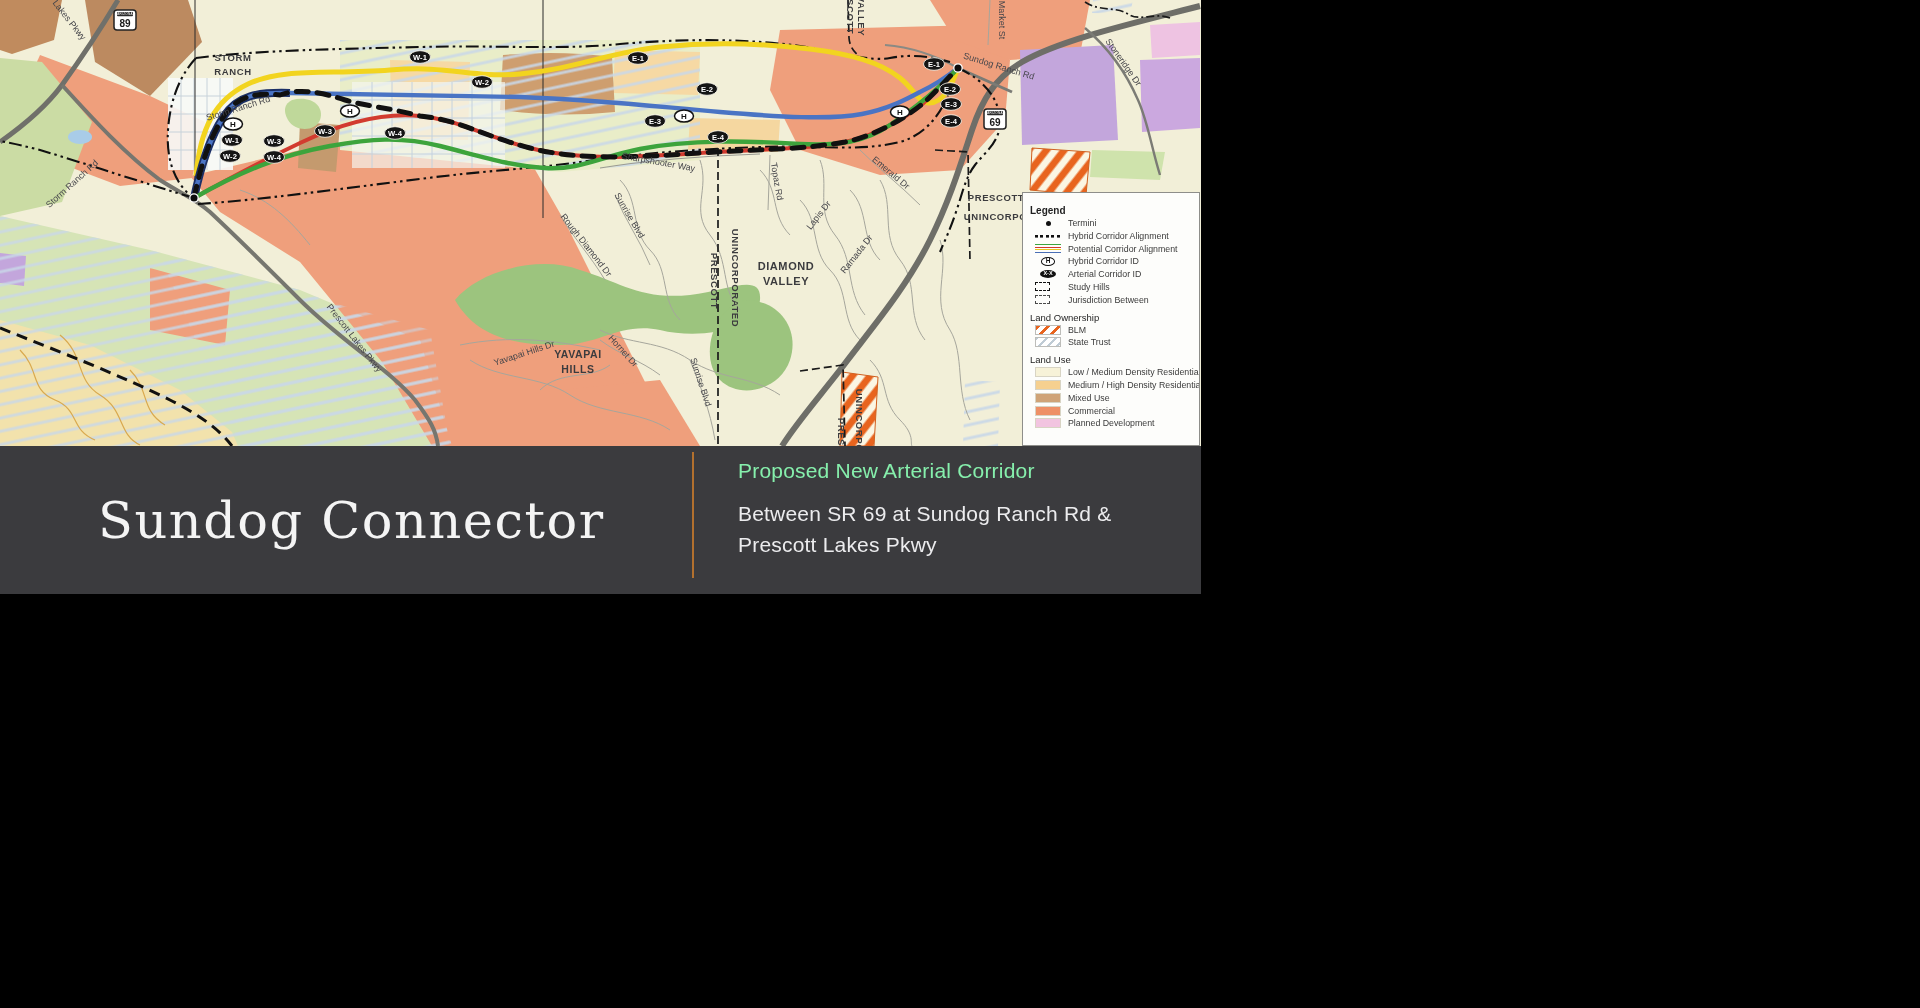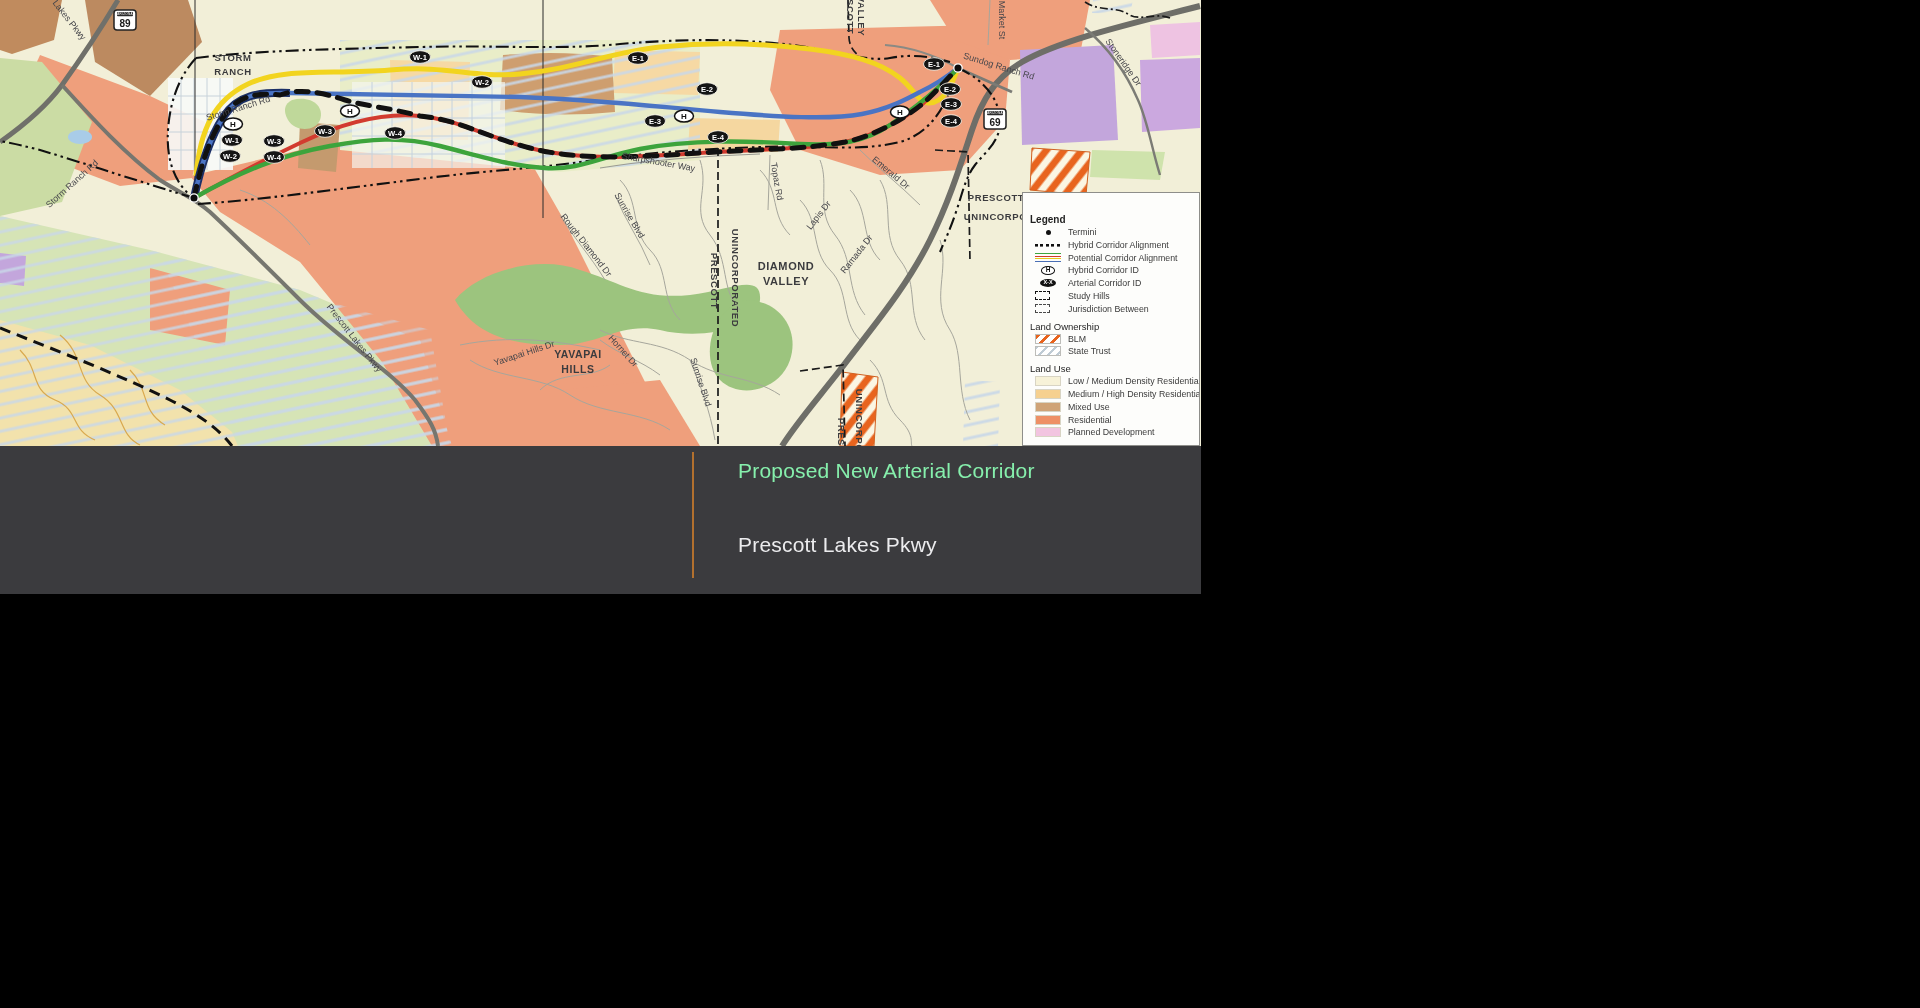--- a/index.html
+++ b/index.html
@@ -9,21 +9,21 @@
   #map-svg{position:absolute;left:0;top:0;}
   
   #map-svg text{font-family:"Liberation Sans",sans-serif;}
   .place{fill:#3b3b3e;font-weight:bold;text-anchor:middle;letter-spacing:.6px;}
   .road{fill:#46464b;text-anchor:middle;}
   .bt{fill:#fff;font-size:7.6px;font-weight:bold;text-anchor:middle;}
   .bh{fill:#111;font-size:8px;font-weight:bold;text-anchor:middle;}
   .shieldnum{fill:#1a1a1a;font-size:10px;font-weight:bold;text-anchor:middle;}
   .shieldbanner{fill:#fff;font-size:3px;text-anchor:middle;letter-spacing:.3px;}
   
-  #legend{position:absolute;left:1022px;top:192px;width:178px;height:254px;background:#fdfdfb;border:1px solid #8e8e8a;box-sizing:border-box;overflow:hidden;padding:20px 0 0 5px;color:#2c2c2c;}
+  #legend{position:absolute;left:1022px;top:192px;width:178px;height:254px;background:#fdfdfb;border:1px solid #8e8e8a;box-sizing:border-box;overflow:hidden;padding:11px 0 0 5px;color:#2c2c2c;}
   .lg-title{font-size:10px;font-weight:bold;color:#1f1f1f;margin:1px 0 2px 2px;}
   .lg-sect{font-size:9.5px;font-weight:normal;color:#1f1f1f;margin:4px 0 2px 2px;}
   .lg-row{display:flex;align-items:flex-start;height:12.8px;}
   .lg-label{font-size:8.8px;color:#3a3a3a;margin-left:7px;white-space:nowrap;}
   .sw{width:26px;height:10px;margin-left:7px;flex:none;display:flex;align-items:center;justify-content:center;box-sizing:border-box;}
   .sw-termini-dot::before{content:"";width:5px;height:5px;border-radius:50%;background:#111;}
   .sw-hybrid-line{background:repeating-linear-gradient(90deg,#111 0 3px,transparent 3px 5.5px);background-size:100% 2.6px;background-position:center;background-repeat:no-repeat;}
   .sw-potential-lines{background:
     linear-gradient(#3FA53F,#3FA53F),linear-gradient(#D23B2F,#D23B2F),
     linear-gradient(#E8C81C,#E8C81C),linear-gradient(#4A6FB5,#4A6FB5);
@@ -373,32 +373,33 @@
             <div class="lg-row">
               <span class="sw sw-solid" style="background: rgb(246, 208, 143);"></span>
               <span class="lg-label">Medium / High Density Residential</span>
             </div>
             <div class="lg-row">
               <span class="sw sw-solid" style="background: rgb(207, 163, 119);"></span>
               <span class="lg-label">Mixed Use</span>
             </div>
             <div class="lg-row">
               <span class="sw sw-solid" style="background: rgb(238, 144, 102);"></span>
-              <span class="lg-label">Residential</span>
+              <span class="lg-label">Commercial</span>
             </div>
             <div class="lg-row">
               <span class="sw sw-solid" style="background: rgb(242, 196, 224);"></span>
               <span class="lg-label">Planned Development</span>
             </div>
           </div>
       </div>
     </div>
 
     <div id="title-band" style="background: rgb(59, 59, 62);">
+      <div id="slide-title">Sundog Connector</div>
       <div id="divider" style="background: rgb(178, 112, 46);"></div>
       <div id="subtitle-1">Proposed New Arterial Corridor</div>
       <div id="subtitle-2">
-        <br>
+        <span>Between SR 69 at Sundog Ranch Rd &amp;</span><br>
         <span>Prescott Lakes Pkwy</span>
       </div>
     </div>
   </div>
 </div>
 
 </body></html>

